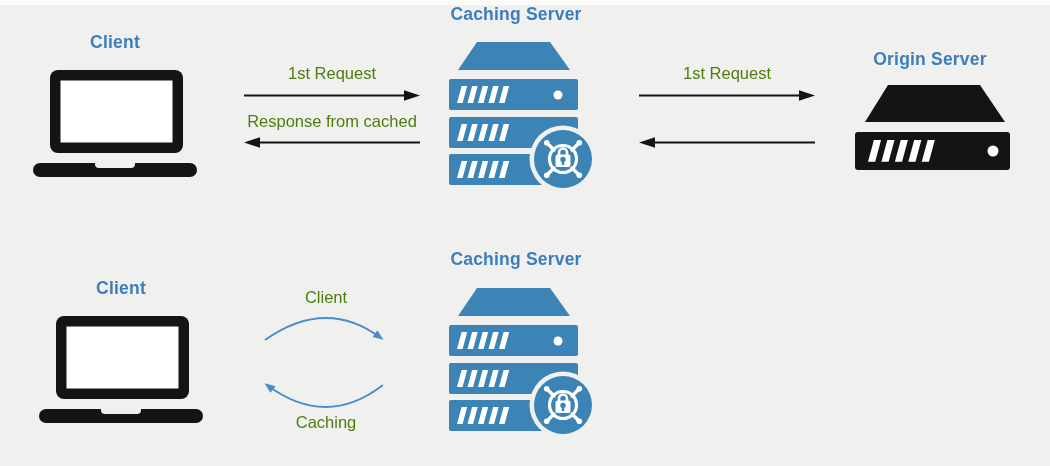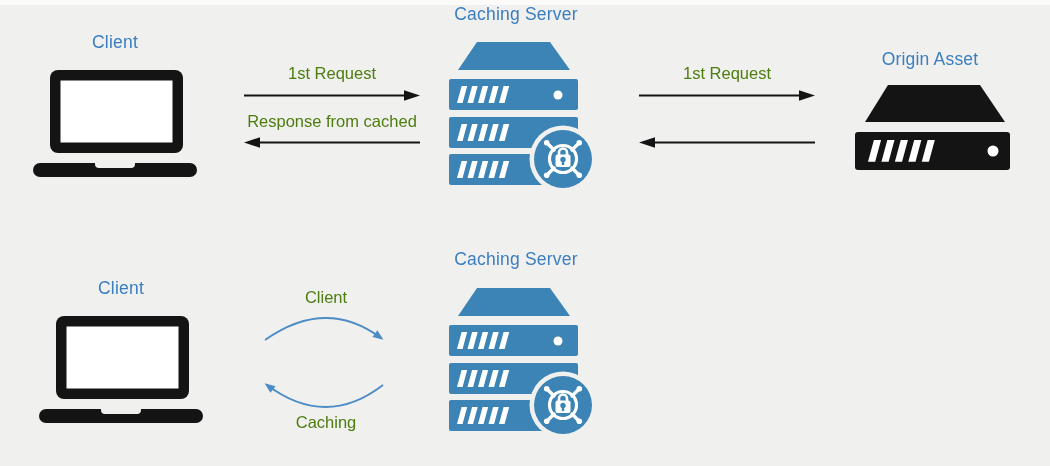--- a/index.html
+++ b/index.html
@@ -16,21 +16,21 @@
     position:relative;
     width:1050px;height:466px;
     background:var(--bg);
     overflow:hidden;
     font-family:"Liberation Sans",sans-serif;
   }
   #top-edge{position:absolute;left:0;top:0;width:100%;height:5px;background:#fbfbfa;}
   .abs{position:absolute;}
   .node-label{
     position:absolute;text-align:center;
-    font-weight:400;font-size:17.5px;line-height:20px;
+    font-weight:700;font-size:17.5px;line-height:20px;
     color:var(--label-blue);letter-spacing:.2px;white-space:nowrap;
   }
   .flow-label{
     position:absolute;text-align:center;
     font-weight:400;font-size:16.5px;line-height:20px;
     color:#4d7c0f;white-space:nowrap;
   }
   
   .f-blue{fill:var(--icon-blue);}
   .f-ink{fill:var(--ink);}
@@ -140,21 +140,21 @@
     <line class="s-ink" x1="1" y1="6.5" x2="163" y2="6.5" stroke-width="2.2"></line>
     <polygon class="f-ink" points="161,1.2 177,6.5 161,11.8"></polygon>
   </svg>
 
 
   <svg class="abs" style="left:638px;top:136px" width="178" height="13" viewBox="0 0 178 13">
     <line class="s-ink" x1="15" y1="6.5" x2="177" y2="6.5" stroke-width="2.2"></line>
     <polygon class="f-ink" points="17,1.2 1,6.5 17,11.8"></polygon>
   </svg>
 
-  <div class="node-label" style="left:850px;top:49px;width:160px">Origin Asset</div>
+  <div class="node-label" style="left:850px;top:49px;width:160px">Origin Server</div>
 
   <svg class="abs" style="left:855px;top:85px" width="155" height="90" viewBox="0 0 155 90">
     <use href="#origin-def"></use>
   </svg>
 
   <div class="node-label" style="left:39px;top:278px;width:164px">Client</div>
 
   <svg class="abs" style="left:39px;top:315px" width="164" height="108" viewBox="0 0 164 108">
     <use href="#laptop-def"></use>
   </svg>

